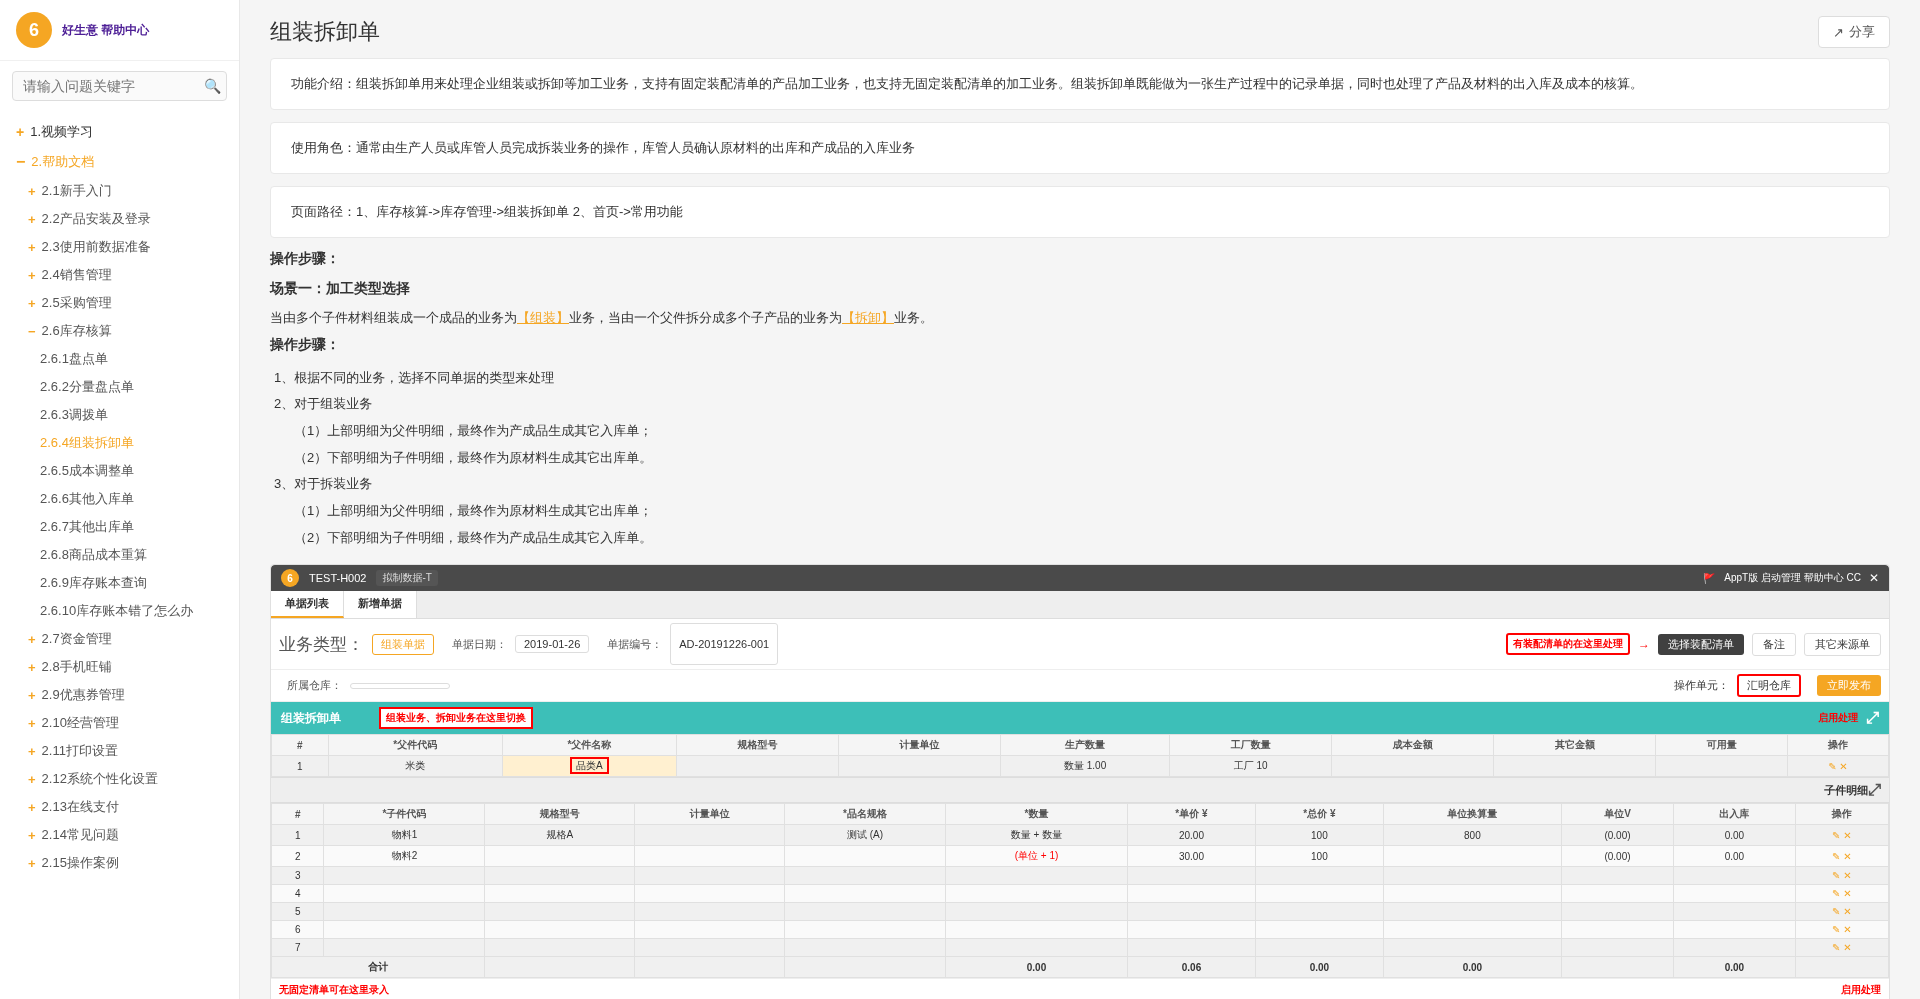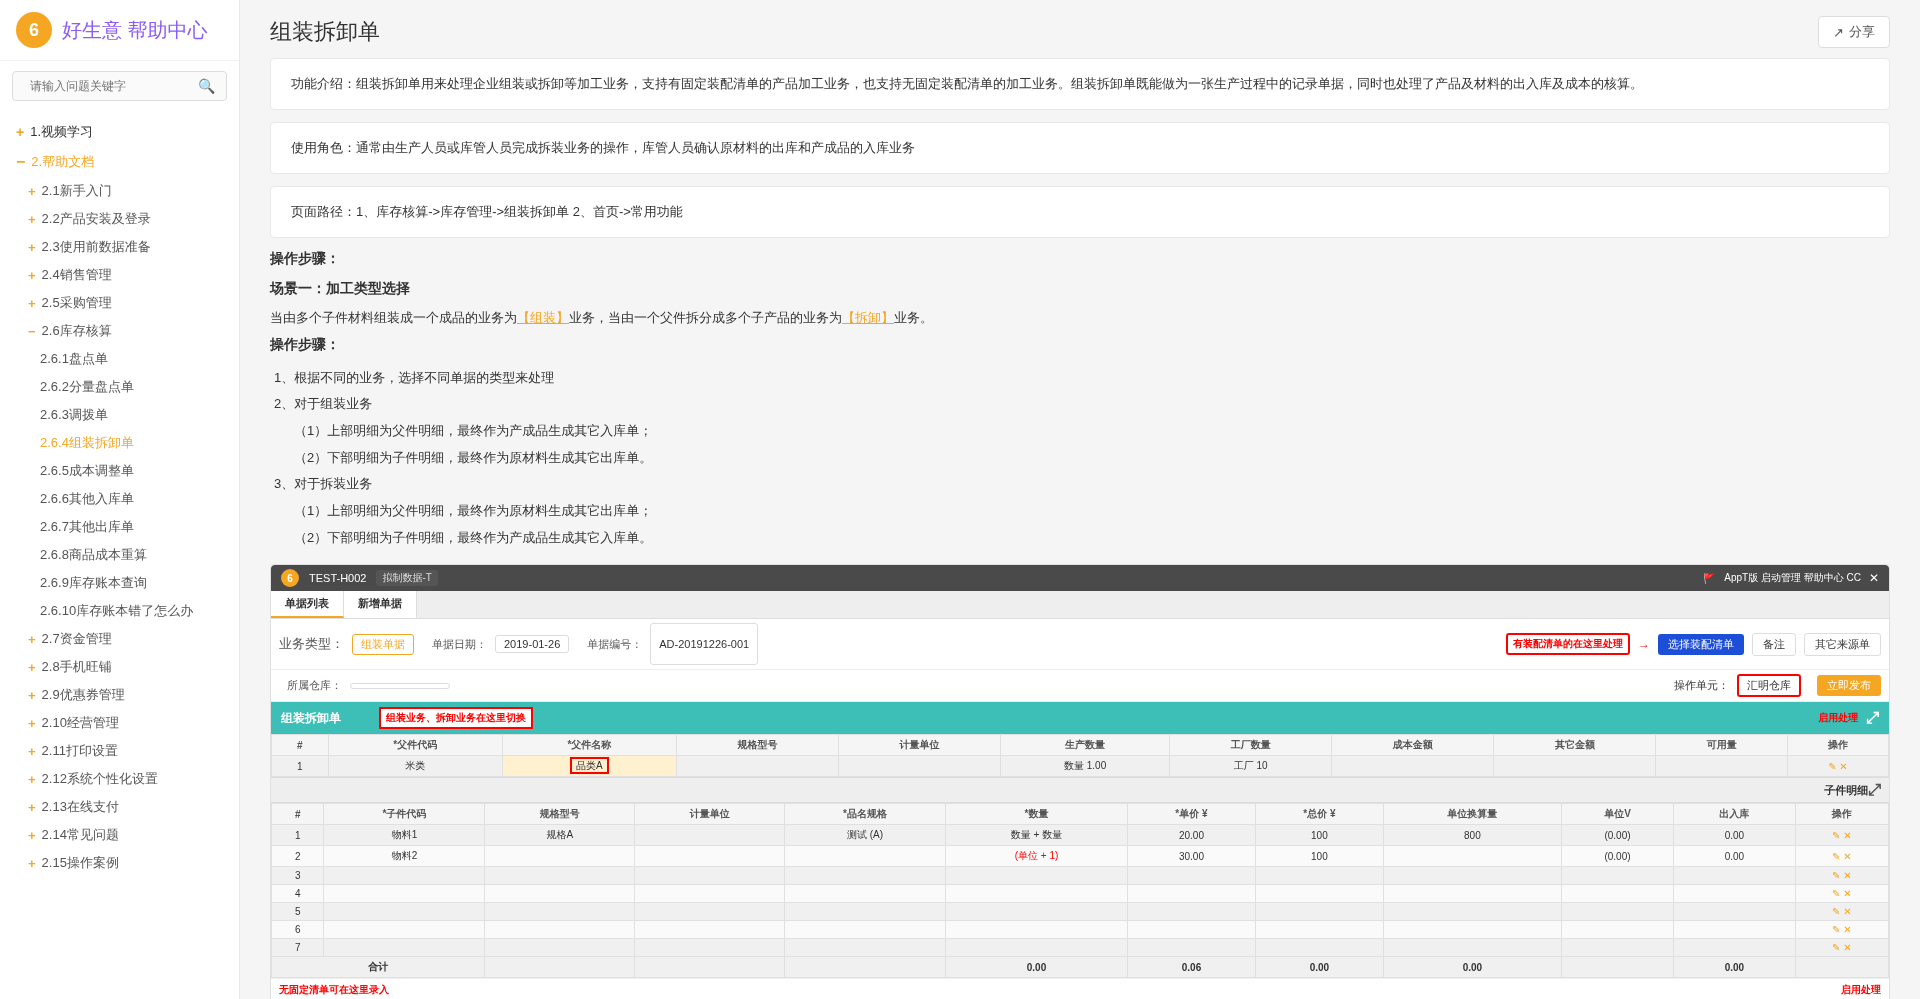--- a/index.html
+++ b/index.html
@@ -33,43 +33,42 @@
       align-items: center;
       justify-content: center;
       color: white;
       font-size: 18px;
       font-weight: bold;
       margin-right: 10px;
       flex-shrink: 0;
     }
 
     .logo-text {
-      font-size: 20px;
-      font-weight: normal;
-      color: #8b5cf6;
+      font-size: 12px;
+      font-weight: bold;
+      color: #4c1d95;
     }
 
     .search-box {
       display: flex;
       align-items: center;
       margin: 10px 12px;
       border: 1px solid #ddd;
       border-radius: 4px;
       padding: 6px 10px;
       background: #fafafa;
     }
 
     .search-box input {
       border: none;
       outline: none;
       background: transparent;
       flex: 1;
-      font-size: 12px;
+      font-size: 14px;
       color: #0369a1;
-      margin-left: 7px;
     }
 
     .search-icon-btn {
       color: #999;
       font-size: 14px;
       cursor: pointer;
     }
 
     #sidebar-nav {
       flex: 1;
@@ -270,21 +269,21 @@
     .mock-btn-white {
       background: #fff;
       color: #333;
       border: 1px solid #ddd;
       border-radius: 3px;
       padding: 3px 10px;
       font-size: 11px;
     }
 
     .mock-btn-teal {
-      background: #1d4ed8;
+      background: #404040;
       color: #fff;
       border: none;
       border-radius: 3px;
       padding: 3px 10px;
       font-size: 11px;
     }
 
     .mock-form-row {
       display: flex;
       align-items: center;
@@ -498,21 +497,21 @@
             <span style="font-size:12px;">✕</span>
           </div>
         </div>
 
         <div style="display:flex;background:#eee;border-bottom:1px solid #ddd;">
           <div style="padding:5px 14px;background:#fff;border-right:1px solid #ddd;border-bottom:2px solid #f5a623;font-size:11px;font-weight:bold;">单据列表</div>
           <div style="padding:5px 14px;background:#fff;border-right:1px solid #ddd;font-size:11px;font-weight:bold;">新增单据</div>
         </div>
 
         <div class="mock-form-row">
-          <label style="font-size:13px;color:#555;">业务类型：</label>
+          <label style="font-size:17px;color:#555;">业务类型：</label>
           <span style="border:1px solid #f5a623;border-radius:3px;padding:2px 8px;font-size:11px;color:#f5a623;cursor:pointer;">组装单据</span>
 
           <label style="font-size:11px;color:#555;margin-left:10px;">单据日期：</label>
           <span style="border:1px solid #ddd;border-radius:3px;padding:2px 8px;font-size:11px;">2019-01-26</span>
 
           <label style="font-size:11px;color:#555;margin-left:10px;">单据编号：</label>
           <span style="border:1px solid #ddd;border-radius:3px;padding:14px 8px;font-size:11px;">AD-20191226-001</span>
 
           <span style="flex:1;"></span>
 

